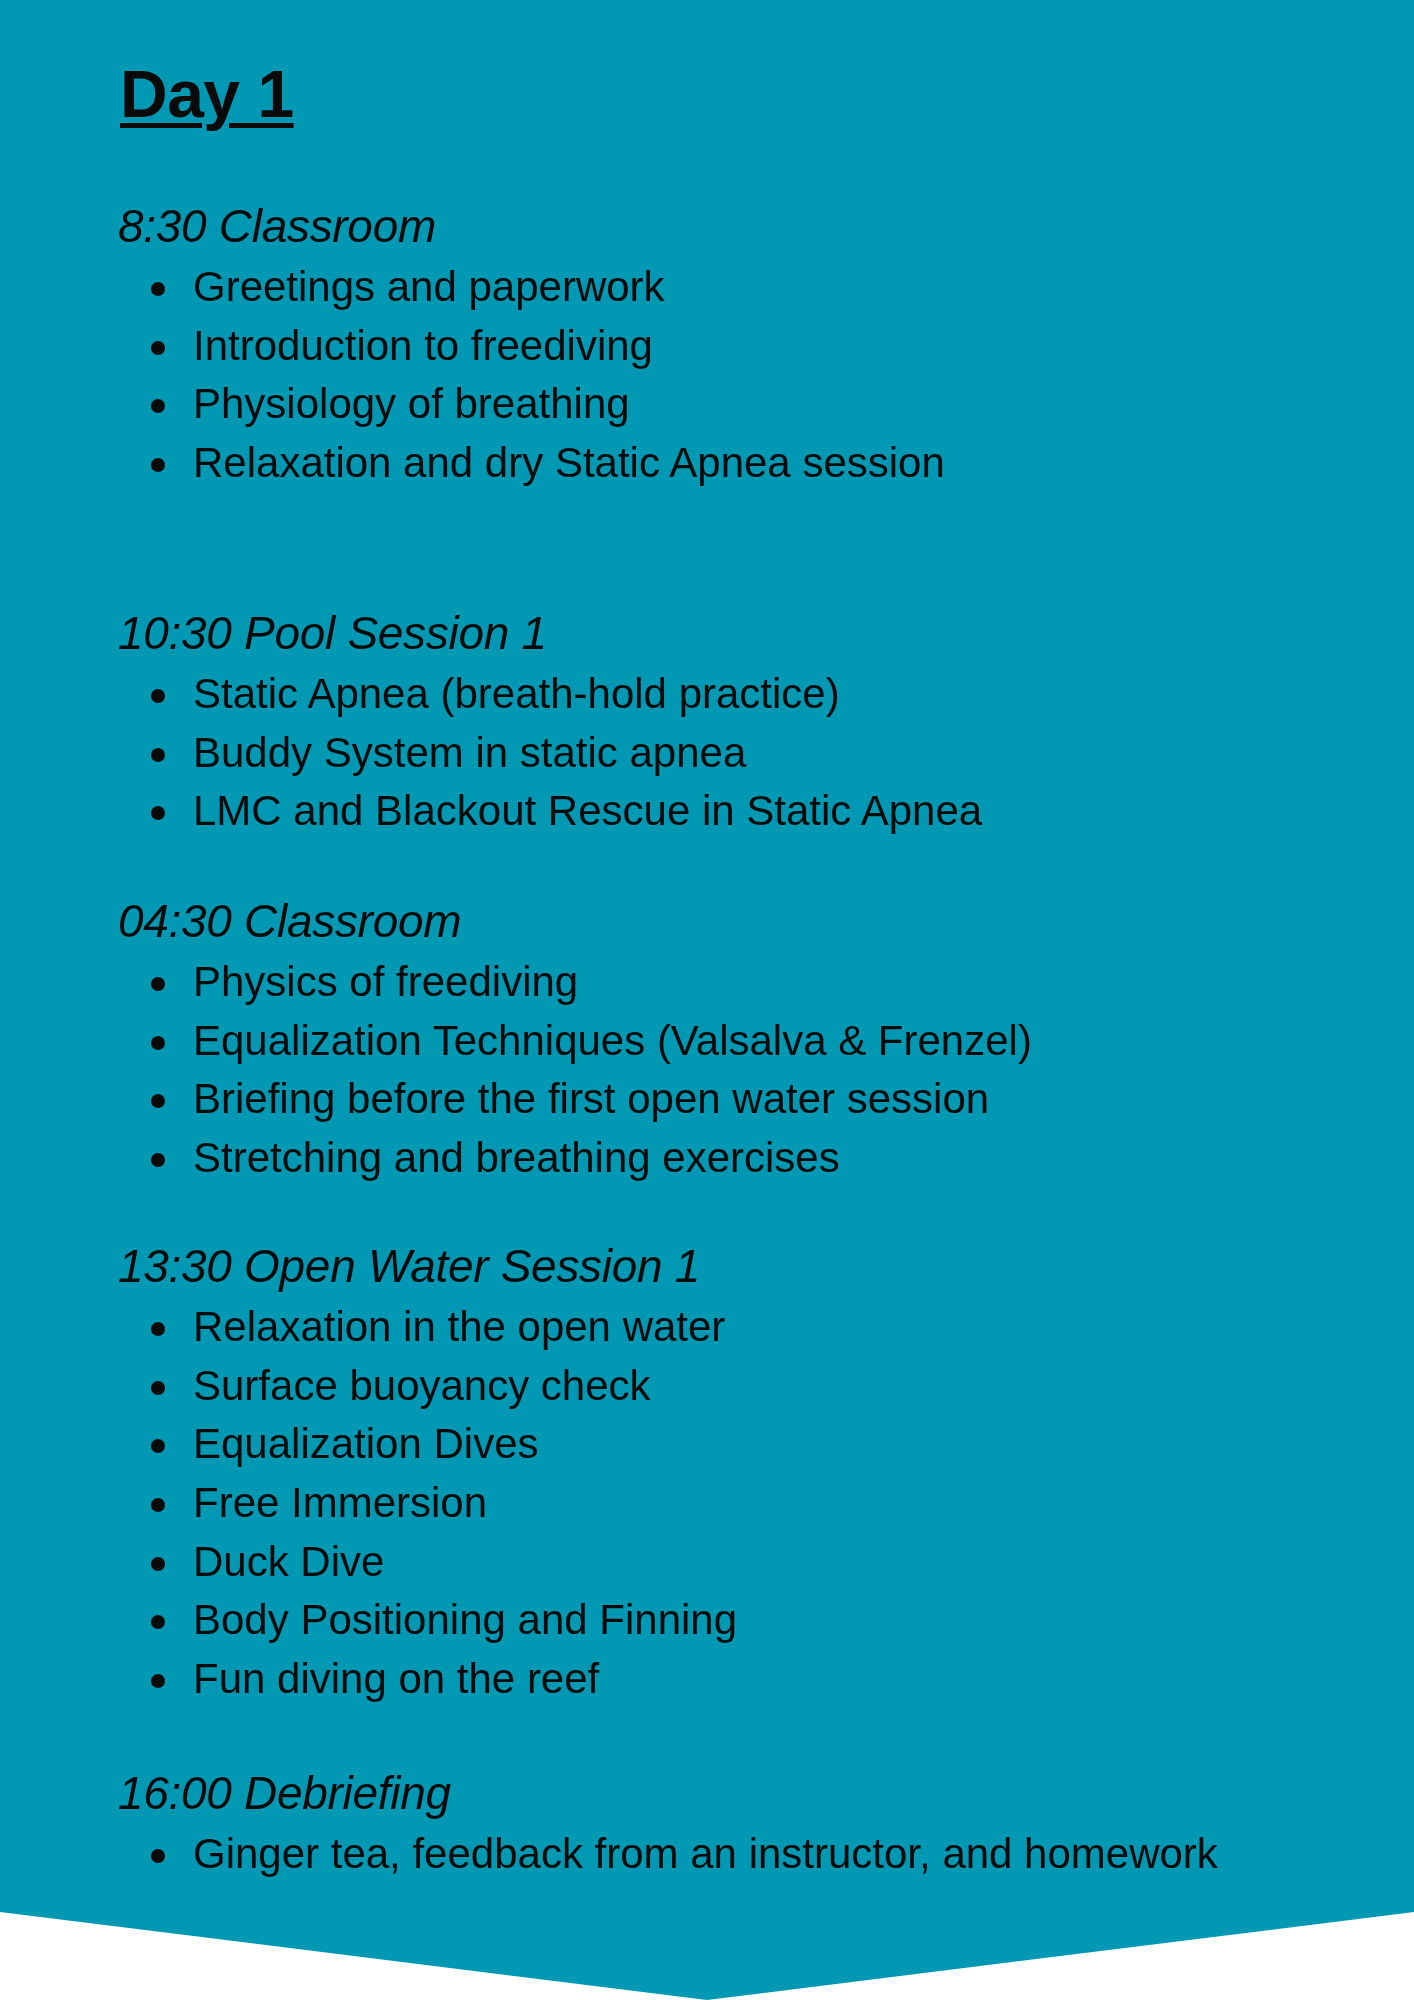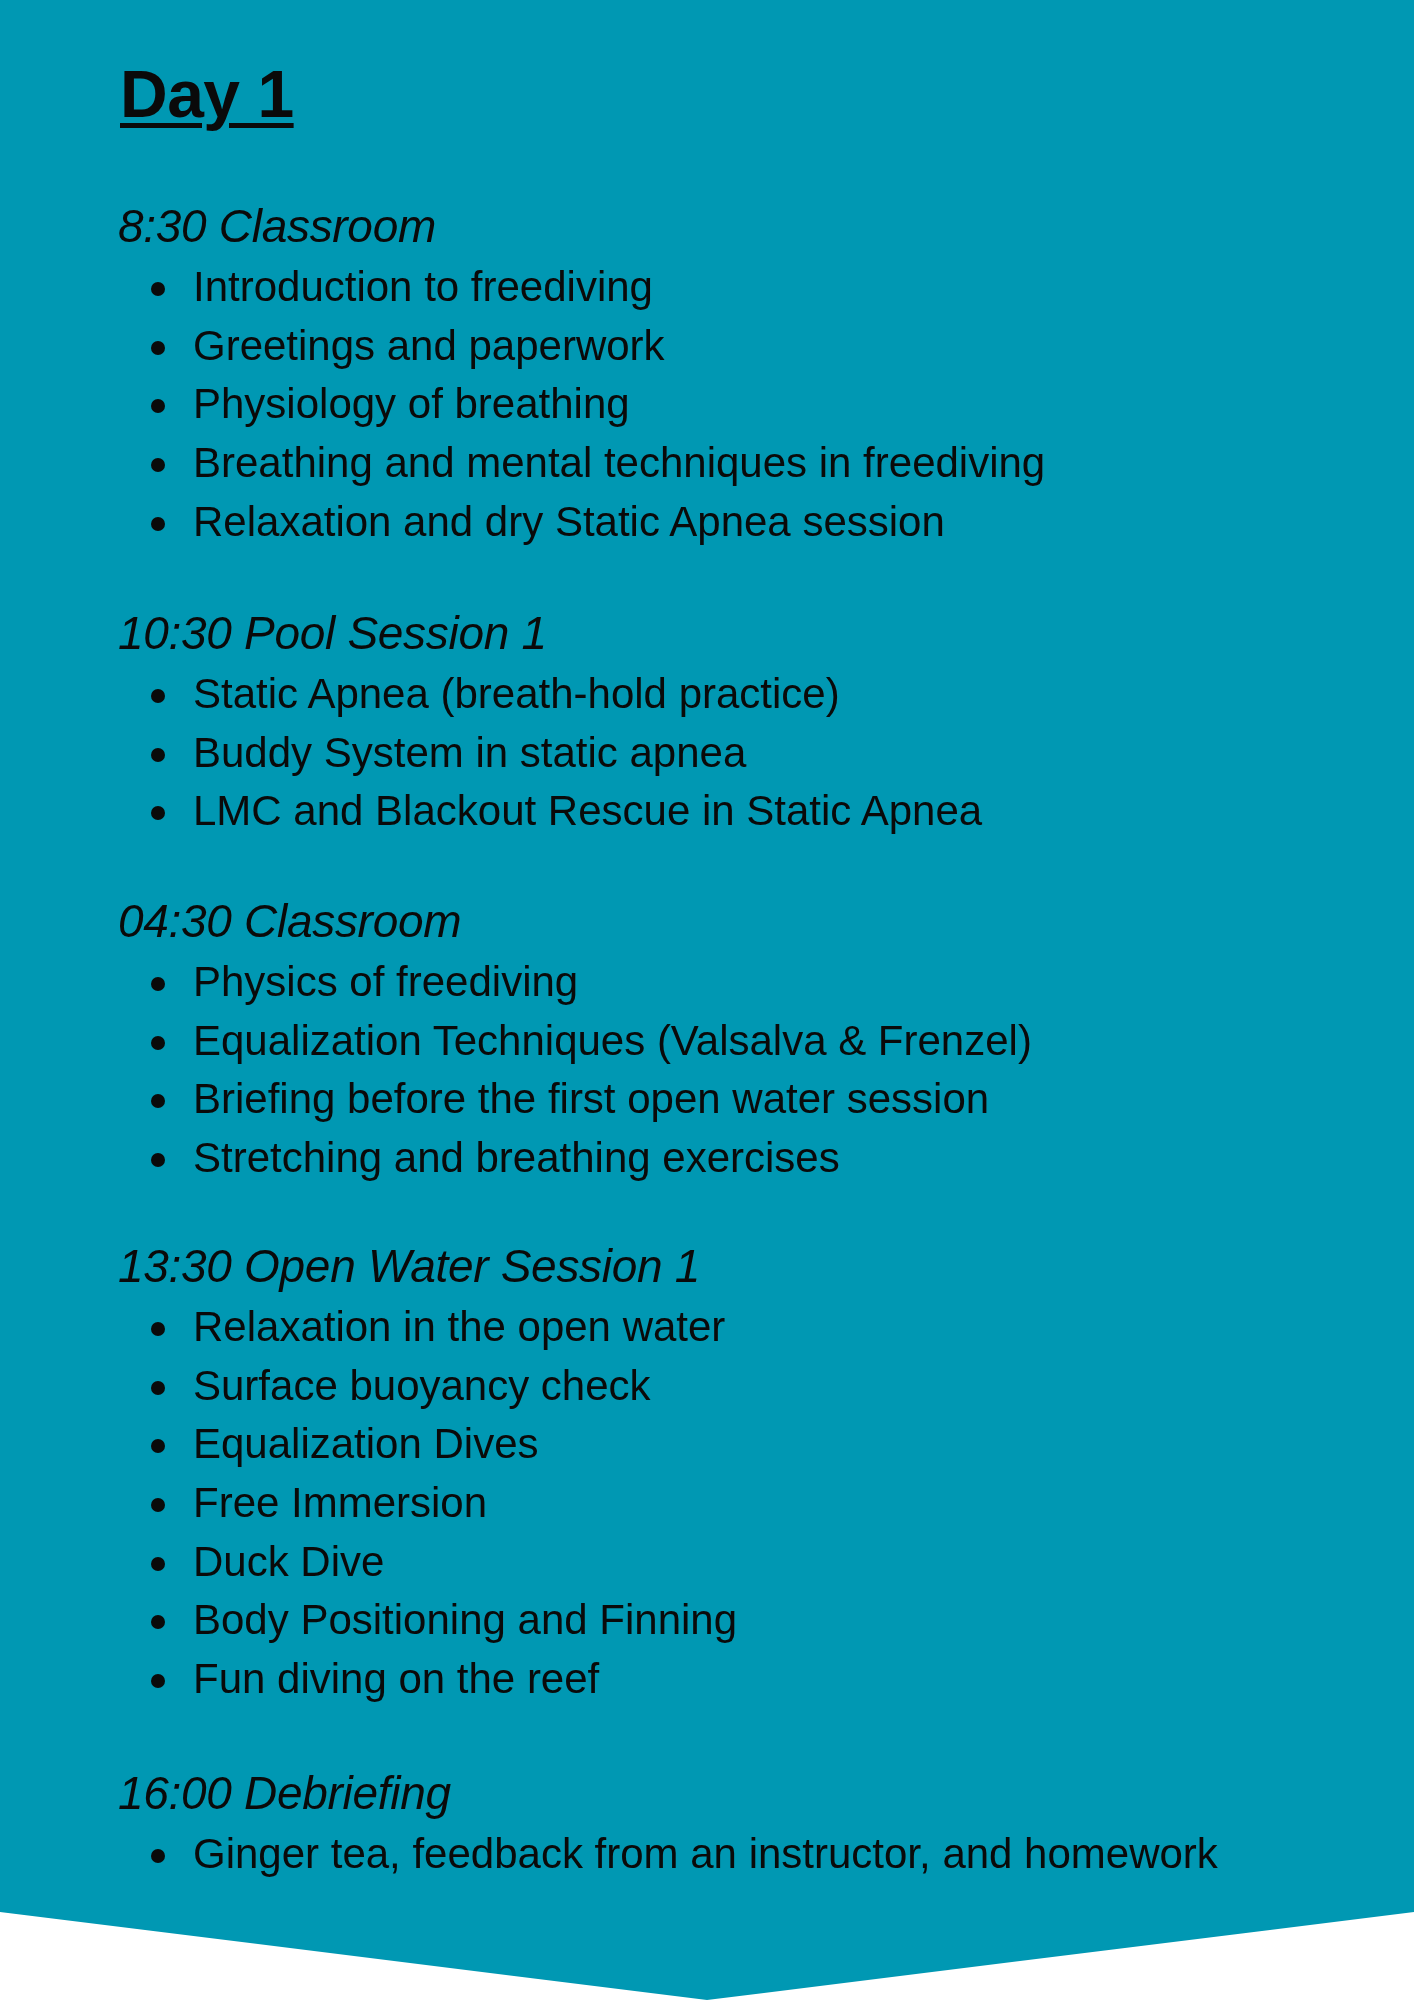--- a/index.html
+++ b/index.html
@@ -97,24 +97,23 @@
 
 <div class="page">
 
   <h1 class="day-title">Day 1</h1>
 
   <div class="sessions">
 
     <section class="session" style="top:198px;">
       <h2 class="session-heading">8:30 Classroom</h2>
       <ul class="session-items">
+        <li class="session-item"><span class="bullet"></span><span>Greetings and paperwork</span></li>
         <li class="session-item"><span class="bullet"></span><span>Introduction to freediving</span></li>
-        <li class="session-item"><span class="bullet"></span><span>Greetings and paperwork</span></li>
         <li class="session-item"><span class="bullet"></span><span>Physiology of breathing</span></li>
-        <li class="session-item"><span class="bullet"></span><span>Breathing and mental techniques in freediving</span></li>
         <li class="session-item"><span class="bullet"></span><span>Relaxation and dry Static Apnea session</span></li>
       </ul>
     </section>
 
     <section class="session" style="top:605px;">
       <h2 class="session-heading">10:30 Pool Session 1</h2>
       <ul class="session-items">
         <li class="session-item"><span class="bullet"></span><span>Static Apnea (breath-hold practice)</span></li>
         <li class="session-item"><span class="bullet"></span><span>Buddy System in static apnea</span></li>
         <li class="session-item"><span class="bullet"></span><span>LMC and Blackout Rescue in Static Apnea</span></li>

